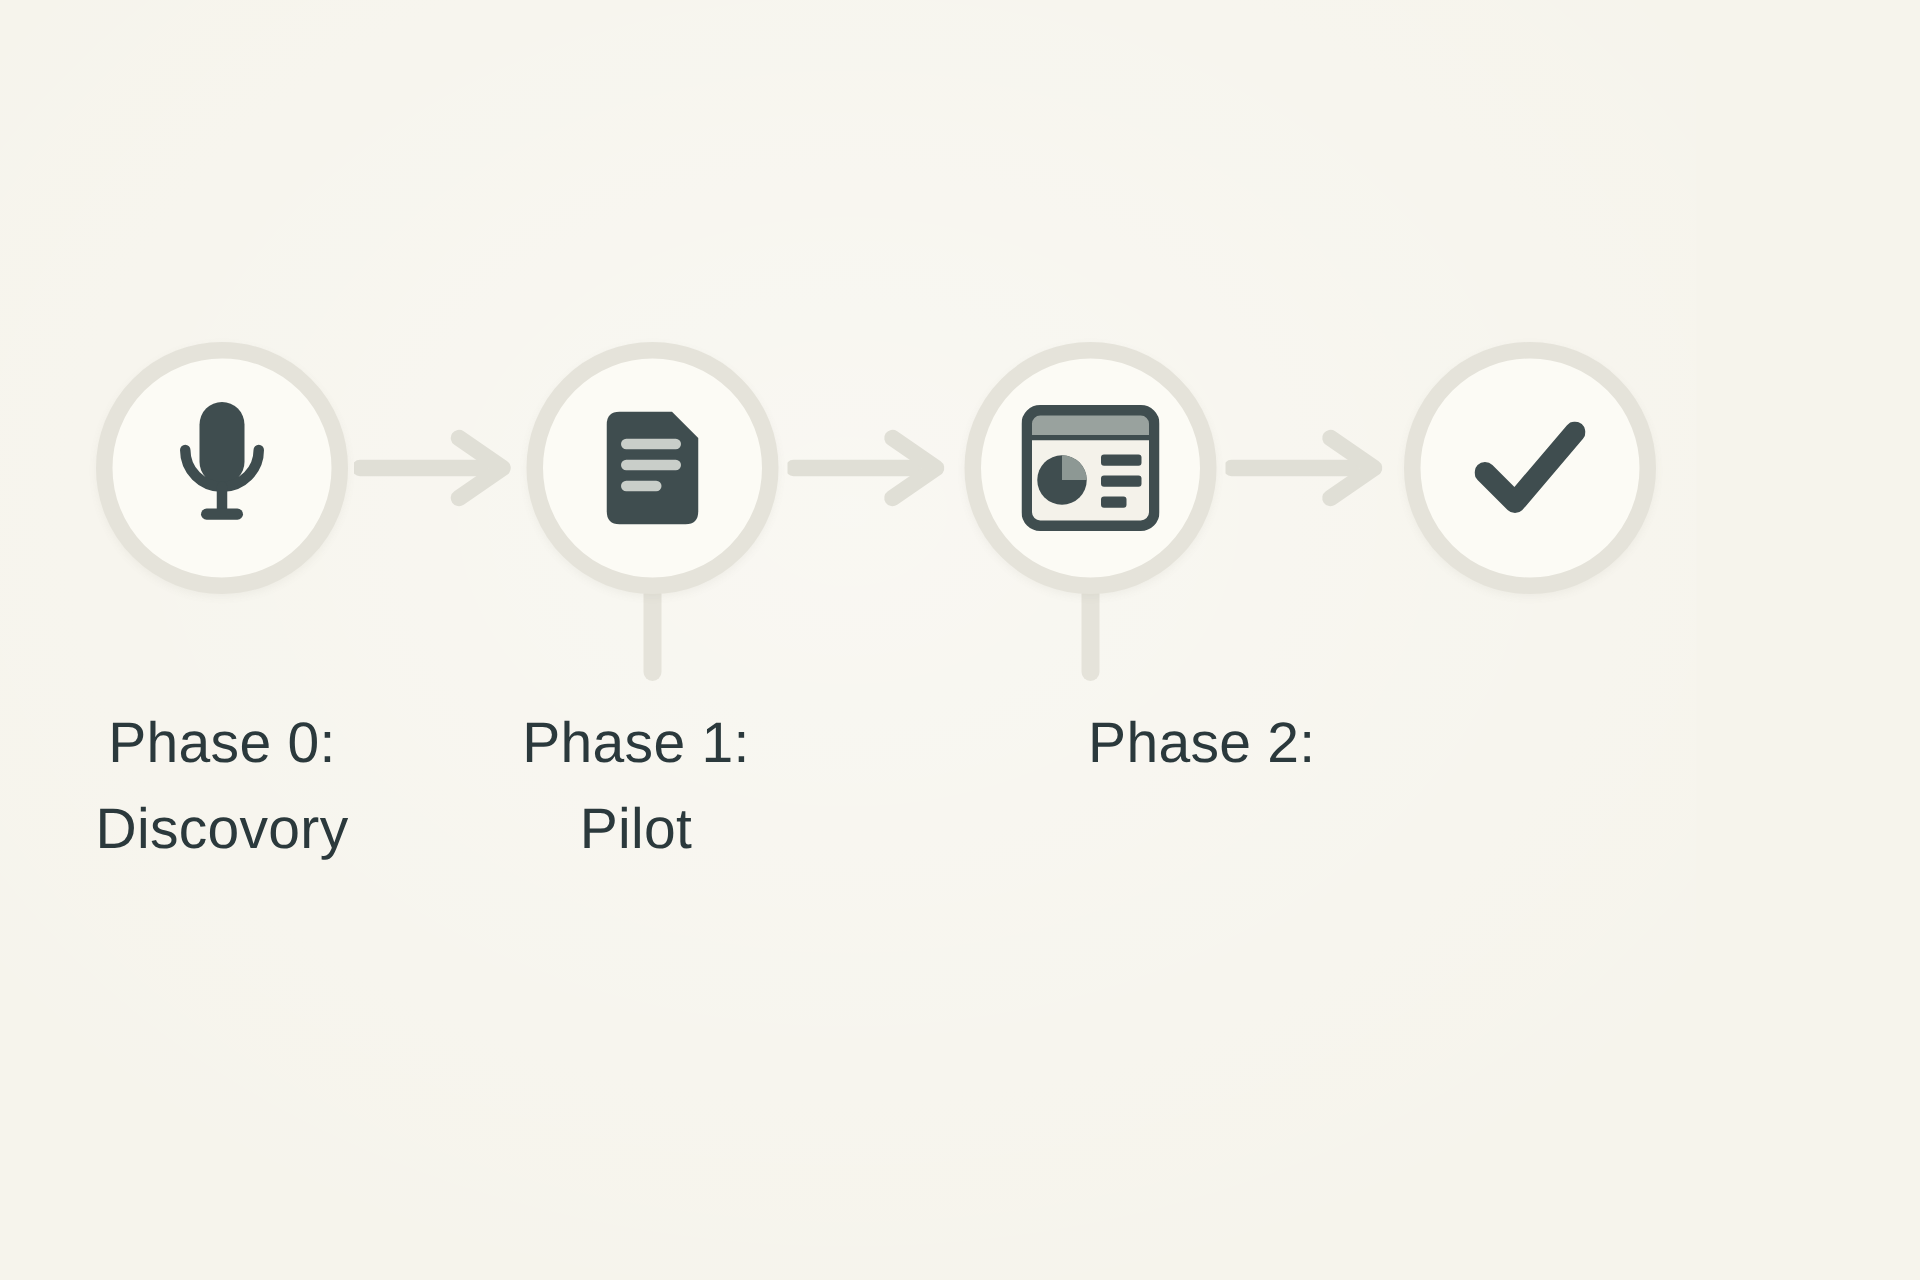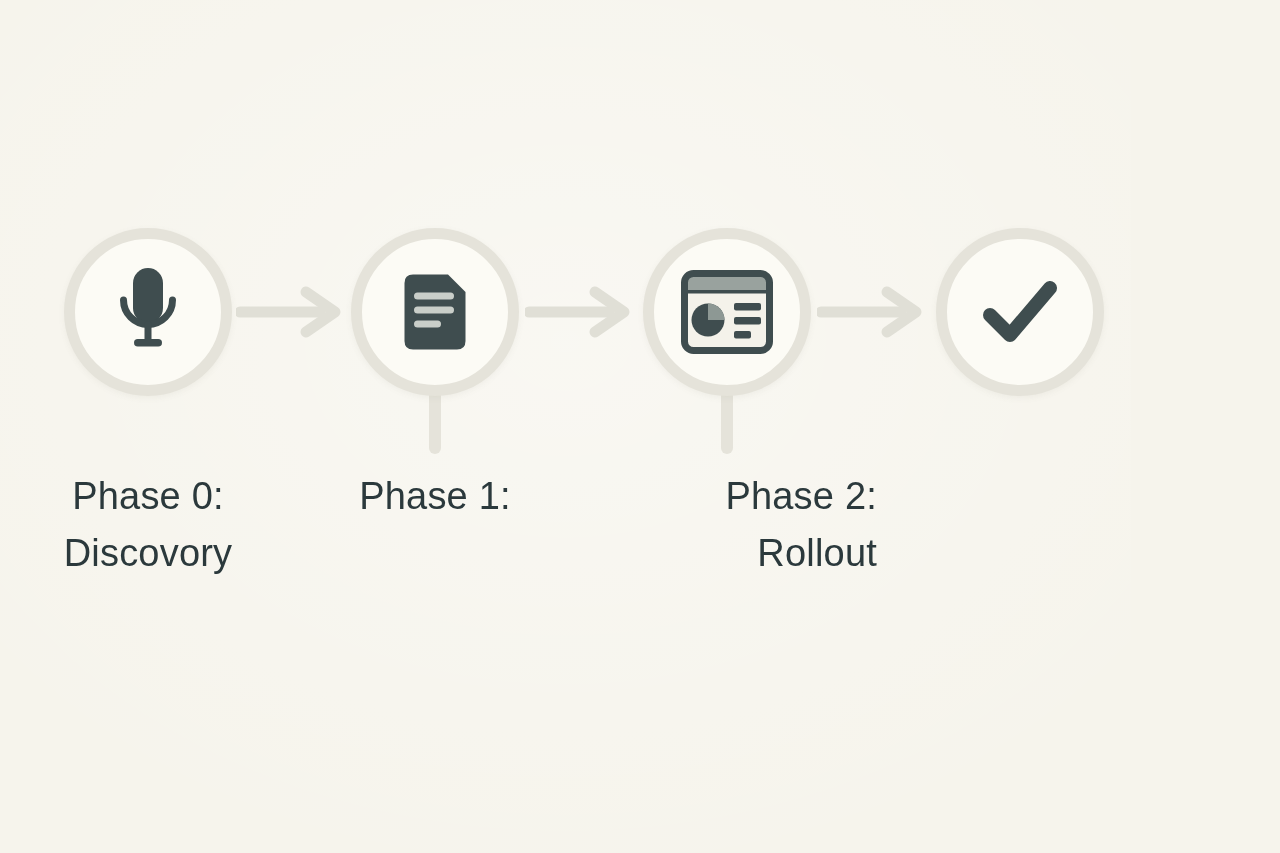--- a/index.html
+++ b/index.html
@@ -85,22 +85,23 @@
 
   <div class="stem" style="left:429px;"></div>
   <div class="circle" style="left:351px;top:228px;">
     <svg width="64" height="78" viewBox="0 0 64 78">
       <path class="fill-dark" d="M10 1.5 H45 L62.5 19 V68 Q62.5 76.5 54 76.5 H10 Q1.5 76.5 1.5 68 V10 Q1.5 1.5 10 1.5 Z"></path>
       <rect class="fill-lightbar" x="11" y="19.5" width="40" height="7" rx="3.5"></rect>
       <rect class="fill-lightbar" x="11" y="33.5" width="40" height="7" rx="3.5"></rect>
       <rect class="fill-lightbar" x="11" y="47.5" width="27" height="7" rx="3.5"></rect>
     </svg>
   </div>
-  <div class="label" style="left:285px;text-align:center;">
+  <div class="label" style="left:274px;text-align:center;">
     <div>Phase 1:</div>
+    <div>Pilot</div>
   </div>
 
   <svg class="arrow" style="left:525px;" width="113" height="58" viewBox="0 0 113 58">
     <path class="stroke-arrow" d="M4 29 H84" stroke-width="11" stroke-linecap="round"></path>
     <path class="stroke-arrow" d="M70 9 L99 29 L70 49" stroke-width="11" stroke-linecap="round" stroke-linejoin="round"></path>
   </svg>
 
   <div class="stem" style="left:721px;"></div>
   <div class="circle" style="left:643px;top:228px;">
     <svg width="92" height="84" viewBox="0 0 92 84">
@@ -110,21 +111,20 @@
       <rect class="stroke-dark" x="3.5" y="3.5" width="85" height="77" rx="9" stroke-width="7" fill="none"></rect>
       <circle class="fill-dark" cx="27" cy="50" r="16.5"></circle>
       <path class="fill-wedge" d="M27 50 L27 33.5 A16.5 16.5 0 0 1 43.5 50 Z"></path>
       <rect class="fill-dark" x="53" y="33" width="27" height="7.5" rx="2"></rect>
       <rect class="fill-dark" x="53" y="47" width="27" height="7.5" rx="2"></rect>
       <rect class="fill-dark" x="53" y="61" width="17" height="7.5" rx="2"></rect>
     </svg>
   </div>
   <div class="label" style="left:577px;text-align:right;">
     <div>Phase 2:</div>
-    <div>Rollout</div>
   </div>
 
   <svg class="arrow" style="left:817px;" width="113" height="58" viewBox="0 0 113 58">
     <path class="stroke-arrow" d="M4 29 H84" stroke-width="11" stroke-linecap="round"></path>
     <path class="stroke-arrow" d="M70 9 L99 29 L70 49" stroke-width="11" stroke-linecap="round" stroke-linejoin="round"></path>
   </svg>
 
   <div class="circle" style="left:936px;top:228px;">
     <svg width="74" height="62" viewBox="0 0 74 62">
       <path class="stroke-dark" d="M7 34 L27 54 L67 7" stroke-width="14" stroke-linecap="round" stroke-linejoin="round"></path>

